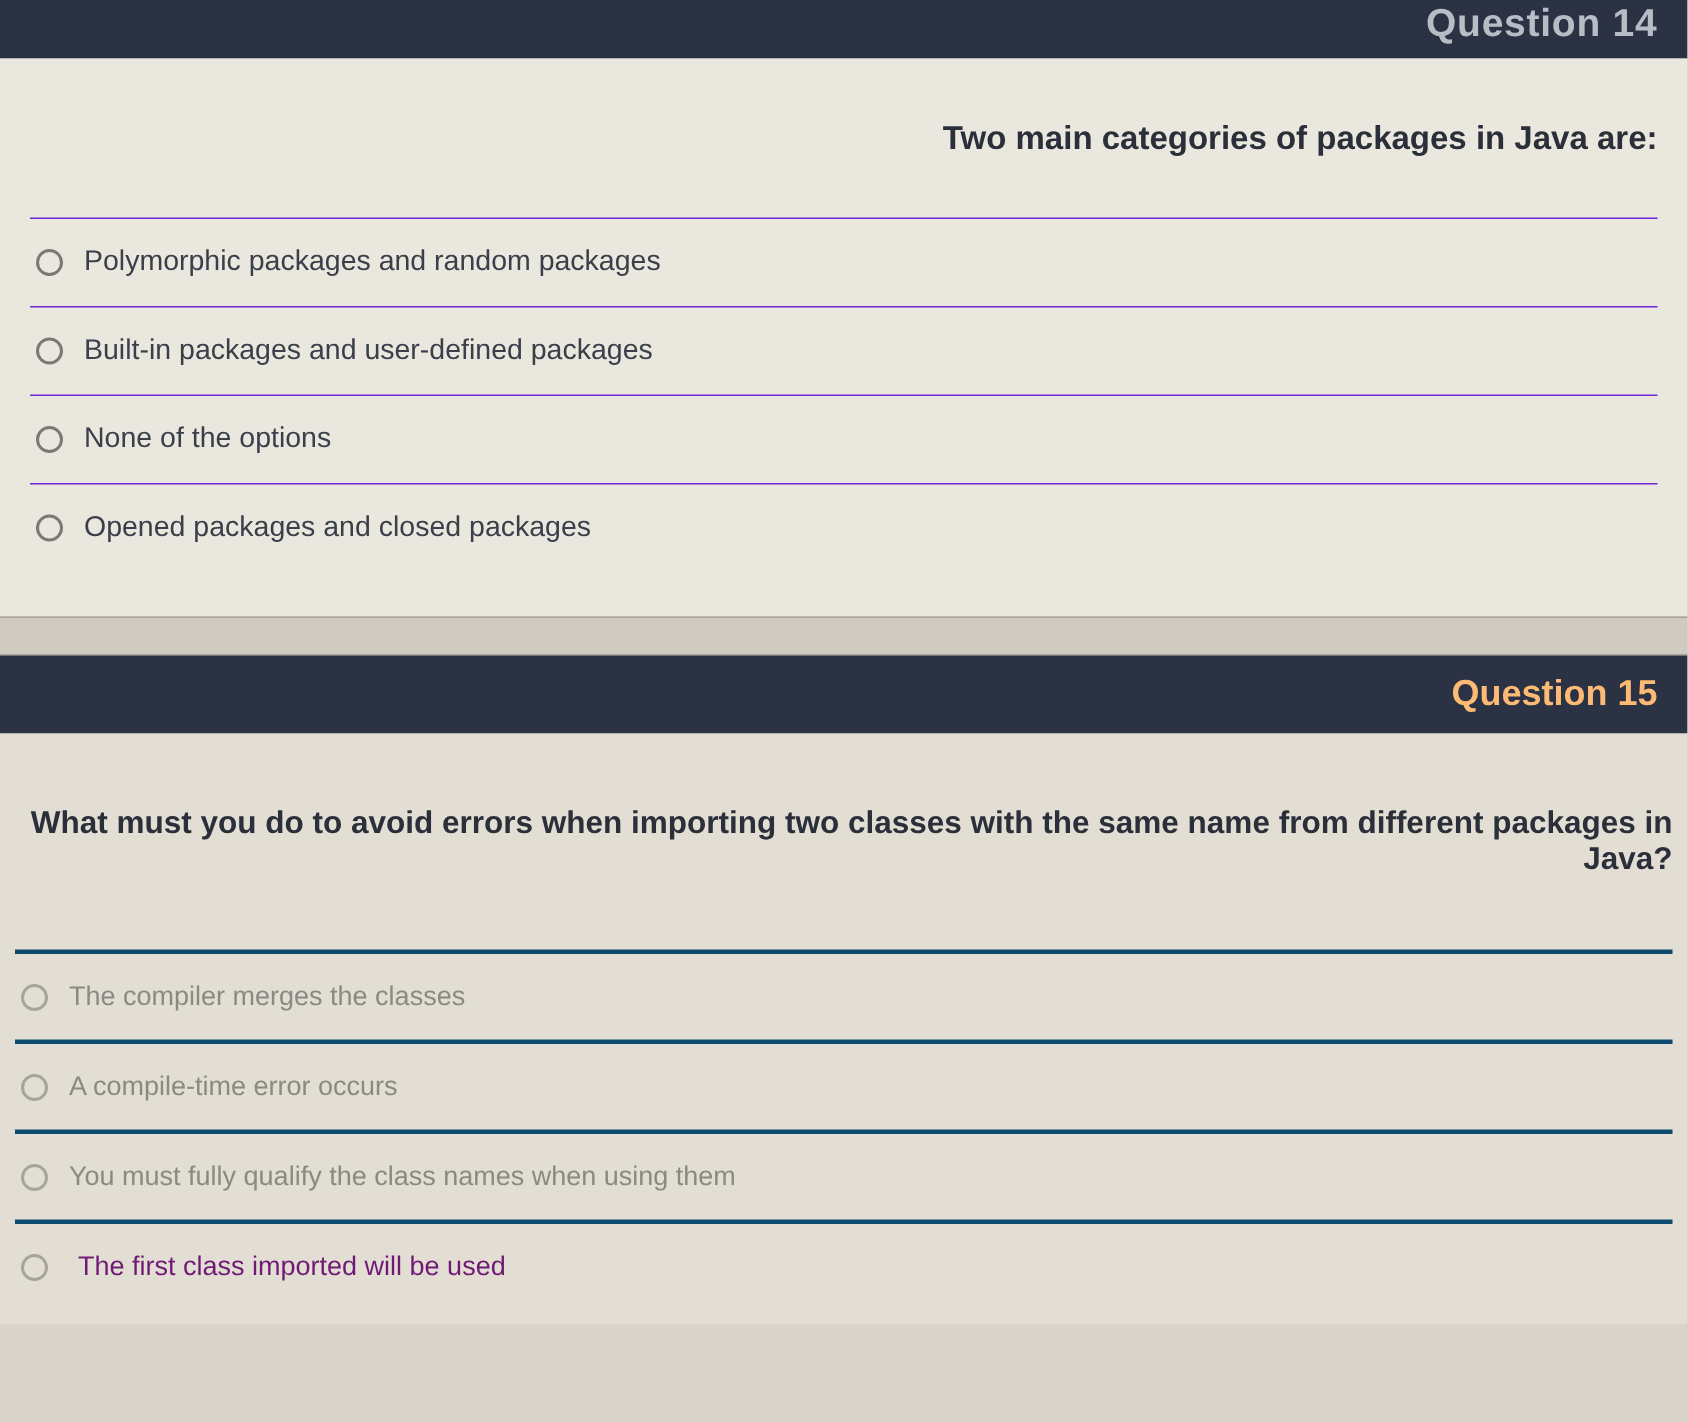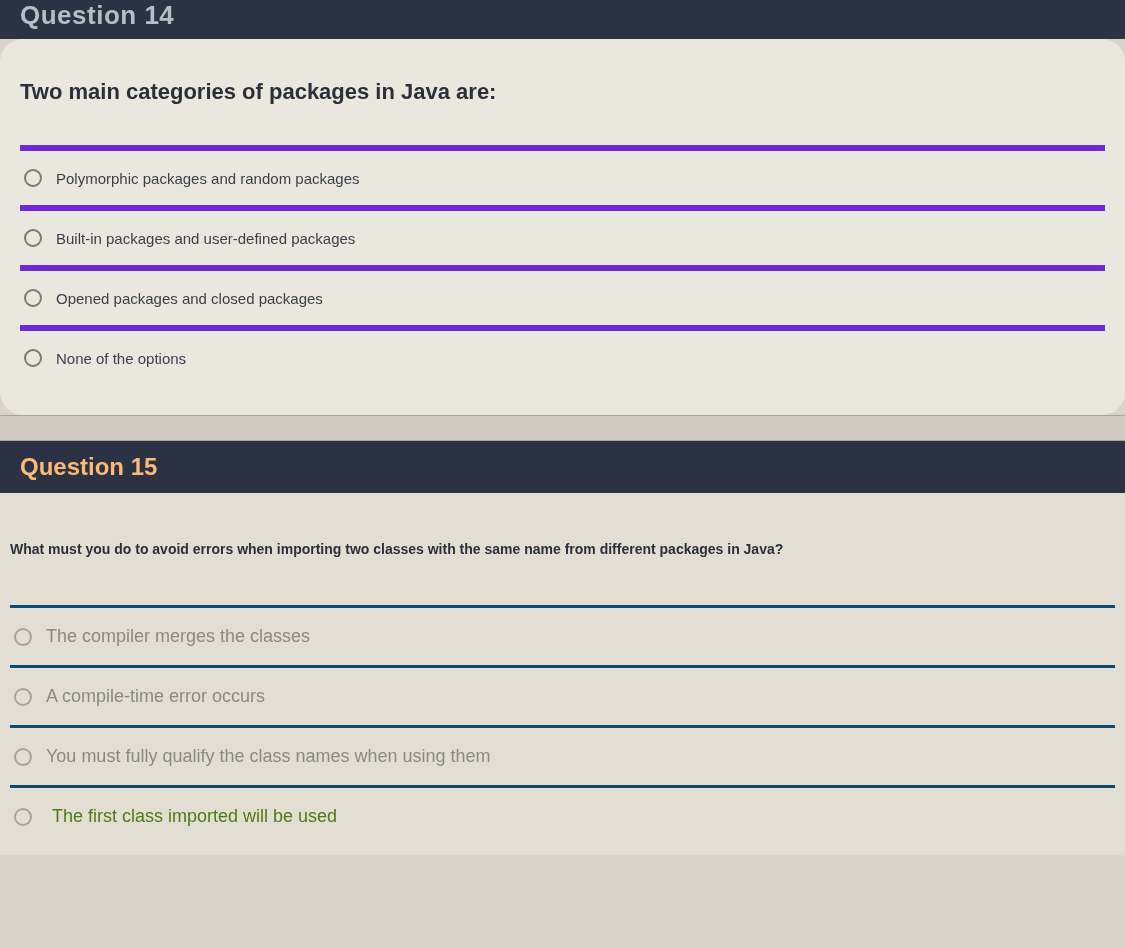--- a/index.html
+++ b/index.html
@@ -1,15 +1,15 @@
 <!DOCTYPE html>
 <html><head>
 <meta charset="utf-8">
 <style>
-  * { box-sizing: border-box; margin: 0; padding: 0; }
+  * { box-sizing: border-box; margin: 0; padding: 0; text-align: right; }
   body {
     font-family: Arial, Helvetica, sans-serif;
     background: #d8d4cb;
     width: 1125px;
     color: #2a2f3a;
   }
   .question-header {
     background: #2a3244;
     color: #fdba74;
     font-size: 24px;
@@ -19,35 +19,34 @@
   .question-header.cut-top {
     padding-top: 0;
     padding-bottom: 8px;
     color: #b8bcc4;
     font-size: 26px;
     letter-spacing: 0.5px;
   }
   .question-body {
     background: #eae7de;
     padding: 40px 20px 30px 20px;
-    border-radius: 23px;
   }
   .prompt {
     font-size: 22px;
     font-weight: bold;
     color: #2a2f3a;
     margin-bottom: 40px;
   }
   .option-row {
     display: flex;
     align-items: center;
     gap: 14px;
     padding: 18px 4px;
-    border-top: 6px solid #6d28d9;
-    font-size: 15px;
+    border-top: 1px solid #6d28d9;
+    font-size: 19px;
     color: #3a3f4a;
   }
   .option-row.faded {
     color: #8a8a82;
   }
   .radio {
     width: 18px;
     height: 18px;
     border: 2px solid #7a7a72;
     border-radius: 50%;
@@ -60,30 +59,30 @@
     height: 26px;
     background: #cfcbc1;
     border-top: 1px solid #a8a49a;
     border-bottom: 1px solid #a8a49a;
   }
   .q15-body {
     background: #e2ded4;
     padding: 48px 10px 10px 10px;
   }
   .q15-body .prompt {
-    font-size: 14px;
+    font-size: 21px;
     margin-bottom: 48px;
     padding: 0 0px;
   }
   .q15-body .option-row {
     border-top: 3px solid #0c4a6e;
     font-size: 18px;
   }
   .q15-body .option-row:last-child {
-    color: #4d7c0f;
+    color: #701a75;
     gap: 20px;
   }
 </style>
 </head>
 <body>
 
 <div class="question-header cut-top">
   <span>Question 14</span>
 </div>
 
@@ -93,25 +92,25 @@
   <div class="option-row">
     <span class="radio"></span>
     <span>Polymorphic packages and random packages</span>
   </div>
   <div class="option-row">
     <span class="radio"></span>
     <span>Built-in packages and user-defined packages</span>
   </div>
   <div class="option-row">
     <span class="radio"></span>
-    <span>Opened packages and closed packages</span>
+    <span>None of the options</span>
   </div>
   <div class="option-row">
     <span class="radio"></span>
-    <span>None of the options</span>
+    <span>Opened packages and closed packages</span>
   </div>
 </div>
 
 <div class="gap"></div>
 
 <div class="question-header">
   <span>Question 15</span>
 </div>
 
 <div class="q15-body">

